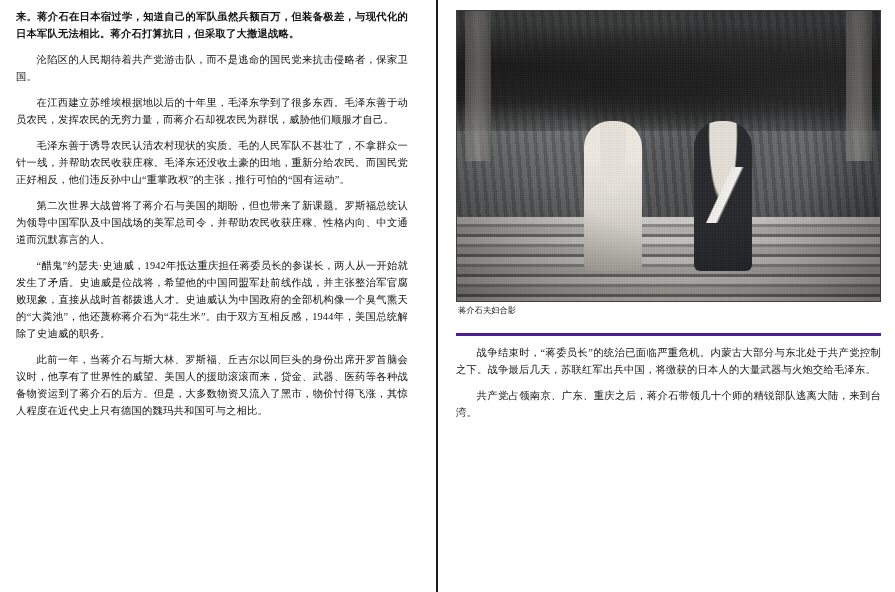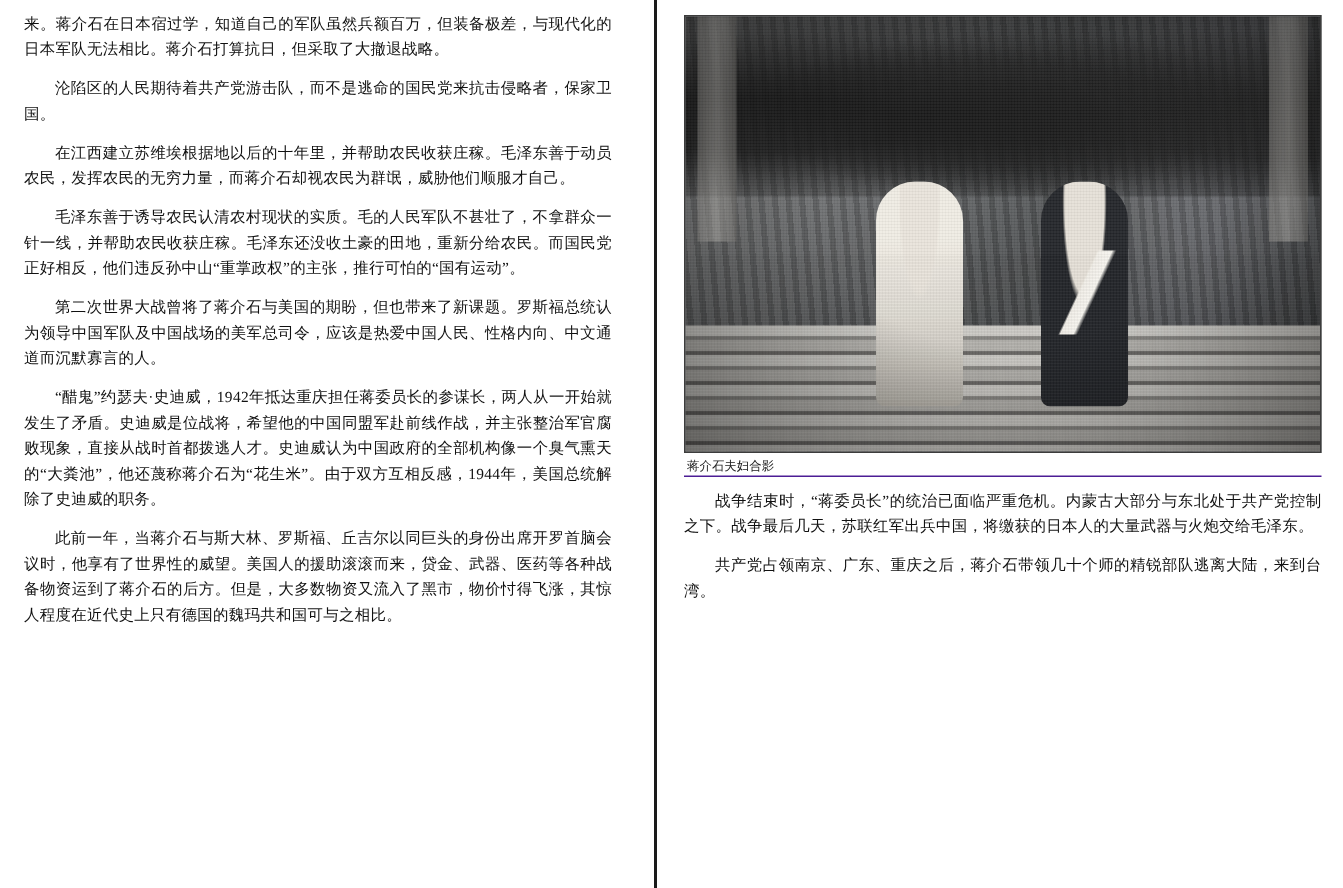--- a/index.html
+++ b/index.html
@@ -48,20 +48,21 @@
   p.para {
     margin: 0 0 9px 0;
     font-size: 10.3px;
     line-height: 17px;
     text-align: justify;
     text-indent: 2em;
     letter-spacing: 0.2px;
   }
   p.para.noindent {
     text-indent: 0;
+    font-weight: bold;
   }
   
   .figure {
     margin: 2px 0 8px 0;
   }
   .photo {
     position: relative;
     width: 100%;
     height: 292px;
     overflow: hidden;
@@ -150,36 +151,36 @@
   }
   .photo .vignette {
     position: absolute;
     inset: 0;
     background: radial-gradient(ellipse at 50% 45%, rgba(0,0,0,0) 40%, rgba(0,0,0,0.45) 100%);
   }
   .caption {
     font-size: 8.3px;
     line-height: 12px;
     color: #222222;
-    padding: 3px 2px 0 2px;
-    border-bottom: 1px solid #4c1d95;
+    padding: 3px 2px 16px 2px;
+    border-bottom: 3px solid #4c1d95;
     text-align: left;
   }
 </style>
 </head>
 <body>
 
 <div class="page">
 
   <div class="col col-left">
     <p class="para noindent">来。蒋介石在日本宿过学，知道自己的军队虽然兵额百万，但装备极差，与现代化的日本军队无法相比。蒋介石打算抗日，但采取了大撤退战略。</p>
     <p class="para">沦陷区的人民期待着共产党游击队，而不是逃命的国民党来抗击侵略者，保家卫国。</p>
-    <p class="para">在江西建立苏维埃根据地以后的十年里，并帮助农民收获庄稼。毛泽东善于动员农民，发挥农民的无穷力量，而蒋介石却视农民为群氓，威胁他们顺服才自己。</p>
+    <p class="para">在江西建立苏维埃根据地以后的十年里，毛泽东学到了很多东西。毛泽东善于动员农民，发挥农民的无穷力量，而蒋介石却视农民为群氓，威胁他们顺服才自己。</p>
     <p class="para">毛泽东善于诱导农民认清农村现状的实质。毛的人民军队不甚壮了，不拿群众一针一线，并帮助农民收获庄稼。毛泽东还没收土豪的田地，重新分给农民。而国民党正好相反，他们违反孙中山“重掌政权”的主张，推行可怕的“国有运动”。</p>
-    <p class="para">第二次世界大战曾将了蒋介石与美国的期盼，但也带来了新课题。罗斯福总统认为领导中国军队及中国战场的美军总司令，应该是热爱中国人民、性格内向、中文通道而沉默寡言的人。</p>
+    <p class="para">第二次世界大战曾将了蒋介石与美国的期盼，但也带来了新课题。罗斯福总统认为领导中国军队及中国战场的美军总司令，并帮助农民收获庄稼、性格内向、中文通道而沉默寡言的人。</p>
     <p class="para">“醋鬼”约瑟夫·史迪威，1942年抵达重庆担任蒋委员长的参谋长，两人从一开始就发生了矛盾。史迪威是位战将，希望他的中国同盟军赴前线作战，并主张整治军官腐败现象，直接从战时首都拨逃人才。史迪威认为中国政府的全部机构像一个臭气熏天的“大粪池”，他还蔑称蒋介石为“花生米”。由于双方互相反感，1944年，美国总统解除了史迪威的职务。</p>
     <p class="para">此前一年，当蒋介石与斯大林、罗斯福、丘吉尔以同巨头的身份出席开罗首脑会议时，他享有了世界性的威望。美国人的援助滚滚而来，贷金、武器、医药等各种战备物资运到了蒋介石的后方。但是，大多数物资又流入了黑市，物价忖得飞涨，其惊人程度在近代史上只有德国的魏玛共和国可与之相比。</p>
   </div>
 
   <div class="gutter">
     <div class="gutter-line"></div>
   </div>
 
   <div class="col col-right">
 

